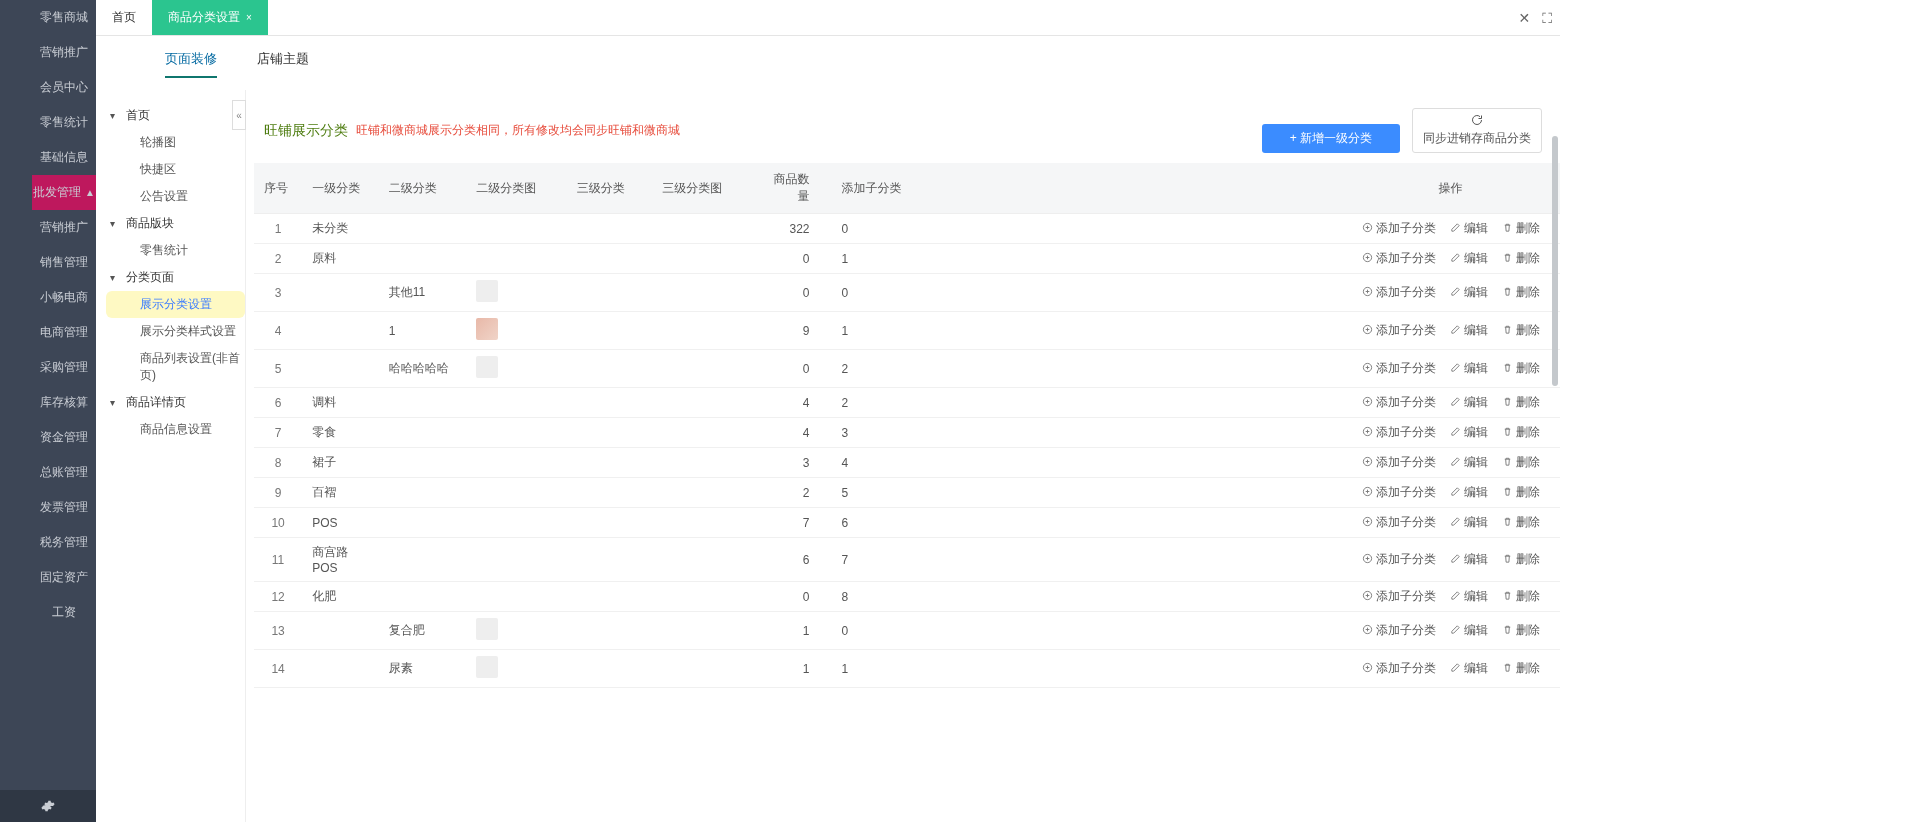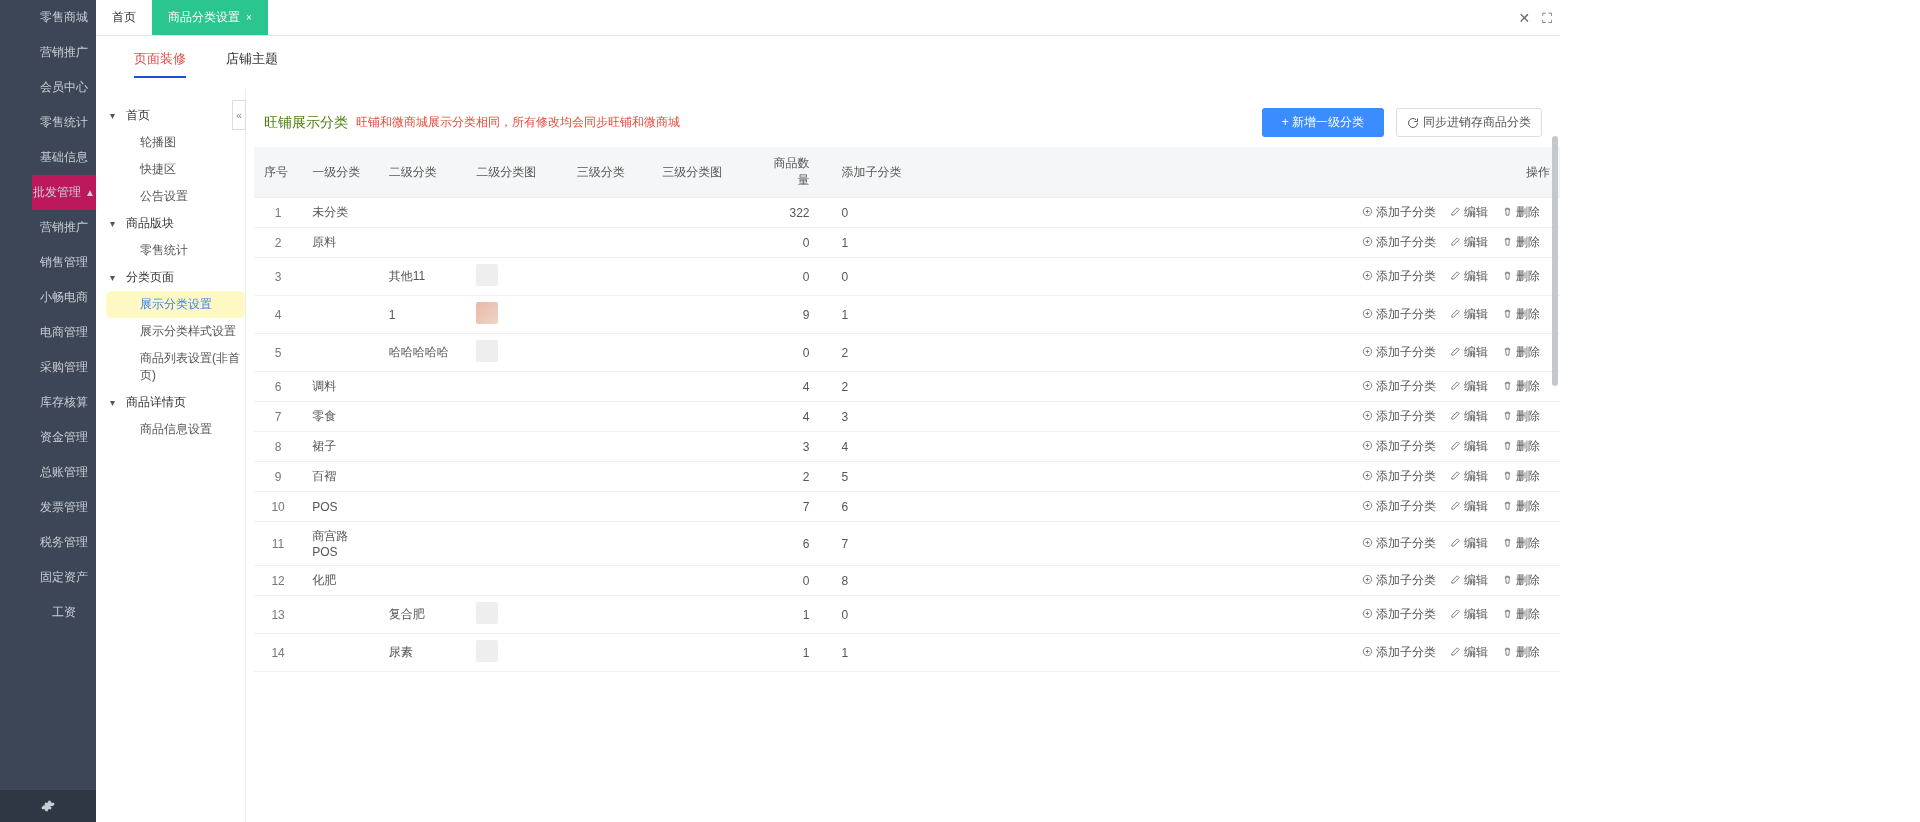--- a/index.html
+++ b/index.html
@@ -22,38 +22,38 @@
 .top-tab.active { background:#2bc58f; color:#fff; }
 .top-tab .close-x { margin-left:6px; font-size:10px; }
 .top-right-icons { position:absolute; right:8px; top:0; height:36px; display:flex; align-items:center; gap:12px;}
 .top-right-icons span { cursor:pointer; color:#666; font-size:14px; }
 
 
 .content-wrap { flex:1; display:flex; min-height:0; background:#fff; }
 .inner-left { width:150px; border-right:1px solid #eee; padding-top:4px; position:relative; }
 .inner-tabs { display:flex; gap:40px; padding:14px 0 12px 38px; border-bottom:none;}
 .inner-tabs .itab { font-size:13px; color:#333; cursor:pointer; padding-bottom:8px; }
-.inner-tabs .itab.active { color:#ef4444; border-bottom:2px solid #1d4ed8; }
+.inner-tabs .itab.active { color:#0369a1; border-bottom:2px solid #0f766e;margin-left:31px; }
 
 .collapse-toggle { position:absolute; right:-1px; top:10px; width:14px; height:30px; border:1px solid #ddd; background:#fff; display:flex; align-items:center; justify-content:center; font-size:10px; color:#888; cursor:pointer; }
 
 .tree { padding: 8px 0 0 10px; }
 .tree .group-label { display:flex; align-items:center; font-size:12px; color:#333; padding:5px 4px; cursor:pointer;}
 .tree .group-label .caret { color:#555; font-size:10px; margin-right:6px; width:10px;}
 .tree .leaf { padding:5px 4px 5px 34px; font-size:12px; color:#555; cursor:pointer;}
 .tree .leaf.active { background:#fef9c3; color:#3b7cff;border-radius:6px; }
 
 
 .panel { flex:1; display:flex; flex-direction:column; min-width:0; position:relative; background:#fff; padding-left:0; }
 .panel-header-row { display:flex; align-items:center; padding:18px 18px 10px 18px; gap:8px; }
 .panel-title { font-size:14px; color:#4d7c0f; }
 .panel-warning { font-size:12px; color:#e74c3c; }
 .panel-actions { margin-left:auto; display:flex; gap:12px; align-items:center;}
-.btn-primary { background:#3b8cff; color:#fff; border:none; border-radius:3px; padding:6px 20px; font-size:12px; cursor:pointer; display:flex; align-items:center; gap:4px;}
-.btn-ghost { background:#fff; color:#555; border:1px solid #ddd; border-radius:3px; padding:5px 10px; font-size:12px; cursor:pointer; display:flex; align-items:center; gap:4px;}
+.btn-primary { background:#3b8cff; color:#fff; border:none; border-radius:3px; padding:6px 28px; font-size:12px; cursor:pointer; display:flex; align-items:center; gap:4px;margin-top:16px;}
+.btn-ghost { background:#fff; color:#555; border:1px solid #ddd; border-radius:3px; padding:5px 10px; font-size:12px; cursor:pointer; display:flex; align-items:center; gap:4px;flex-direction:column;}
 
 
 .tbl-wrap { padding:0 0 0 8px;}
 table { width:100%; border-collapse:collapse; table-layout:fixed; }
 thead th { background:#f5f6f7; font-weight:normal; font-size:12px; color:#555; text-align:left; padding:8px 10px; border-bottom:1px solid #eee;}
 thead th:first-child { text-align:left; width:44px;}
 tbody td { font-size:12px; color:#555; padding:6px 10px; border-bottom:1px solid #f0f0f0; vertical-align:middle; height:26px;}
 tbody td:first-child { text-align:center; color:#777;}
 .col-seq{width:44px;} .col-c1{width:70px;} .col-c2{width:80px;} .col-c2img{width:92px;} .col-c3{width:78px;} .col-c3img{width:100px;} .col-qty{width:64px; text-align:right;} .col-order{width:466px;} .col-ops{width:200px; text-align:center;}
 td.qty { text-align:right; padding-right:22px;}
@@ -185,21 +185,21 @@
             <thead>
               <tr>
                 <th>序号</th>
                 <th>一级分类</th>
                 <th>二级分类</th>
                 <th>二级分类图</th>
                 <th>三级分类</th>
                 <th>三级分类图</th>
                 <th style="text-align:right; padding-right:22px;">商品数量</th>
                 <th>添加子分类</th>
-                <th style="text-align:right;">操作</th>
+                <th style="text-align:center;">操作</th>
               </tr>
             </thead>
             <tbody id="tbody">
                 <tr>
                   <td>1</td>
                   <td>未分类</td>
                   <td></td>
                   <td></td>
                   <td></td>
                   <td></td>

